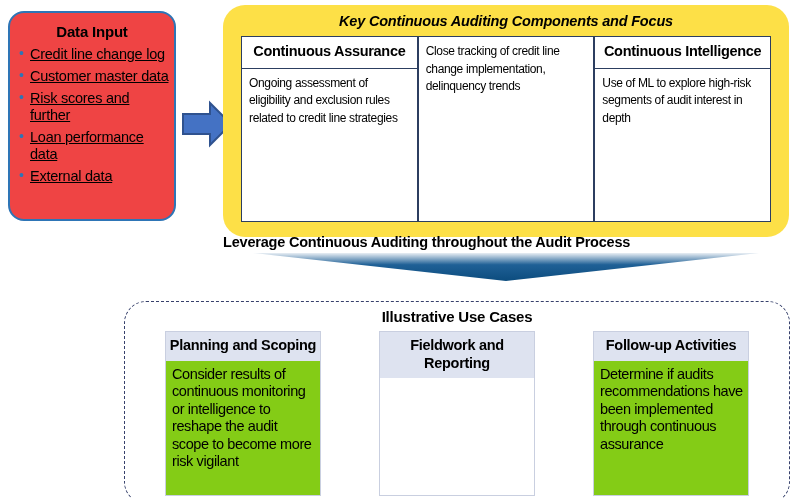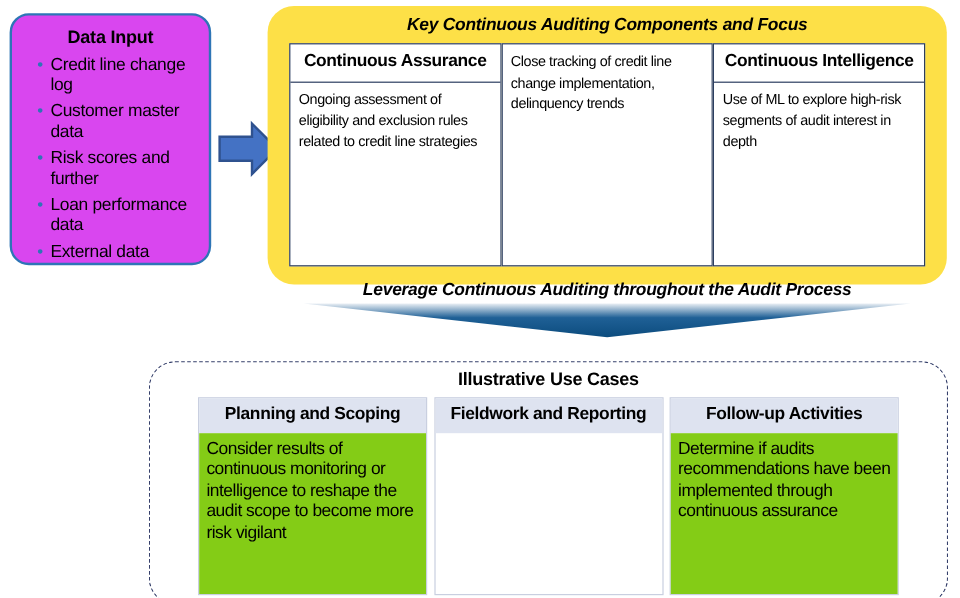--- a/index.html
+++ b/index.html
@@ -18,34 +18,35 @@
 
   
   #data-input-box {
     position: absolute;
     left: 8px;
     top: 11px;
     width: 168px;
     height: 210px;
     border: 2px solid #2E75B6;
     border-radius: 16px;
-    background: #d946ef;
+    background: #ef4444;
     box-sizing: border-box;
   }
   #data-input-title {
     text-align: center;
     font-weight: bold;
     font-size: 15px;
     margin-top: 10px;
     letter-spacing: -0.2px;
   }
   #data-input-list {
     list-style: none;
     margin: 6px 0 0 0;
-    padding: 0 4px 0 20px;
+    padding: 0 4px 0 8px;
+    text-decoration: underline;
   }
   #data-input-list li {
     position: relative;
     padding-left: 12px;
     font-size: 14.5px;
     line-height: 17px;
     margin-bottom: 5px;
     letter-spacing: -0.25px;
   }
   #data-input-list li::before {
@@ -124,22 +125,20 @@
     left: 223px;
     top: 231px;
     width: 566px;
     height: 52px;
   }
   #leverage-label {
     position: absolute;
     left: 0;
     top: 3px;
     width: 100%;
-    text-align: center;
-    font-style: italic;
     font-weight: bold;
     font-size: 14.5px;
     letter-spacing: -0.2px;
     z-index: 2;
   }
   #leverage-chevron {
     position: absolute;
     left: 0;
     top: 0;
     width: 566px;
@@ -167,21 +166,21 @@
   }
   #use-cases-cards {
     position: absolute;
     left: 40px;
     top: 29px;
     right: 40px;
     display: flex;
     justify-content: space-between;
   }
   .uc-card {
-    width: 191px;
+    width: 156px;
     height: 165px;
     background: #ffffff;
     border: 1px solid #C9CFE0;
     box-sizing: border-box;
     display: flex;
     flex-direction: column;
   }
   .uc-card-header {
     background: #DEE3F0;
     text-align: center;

